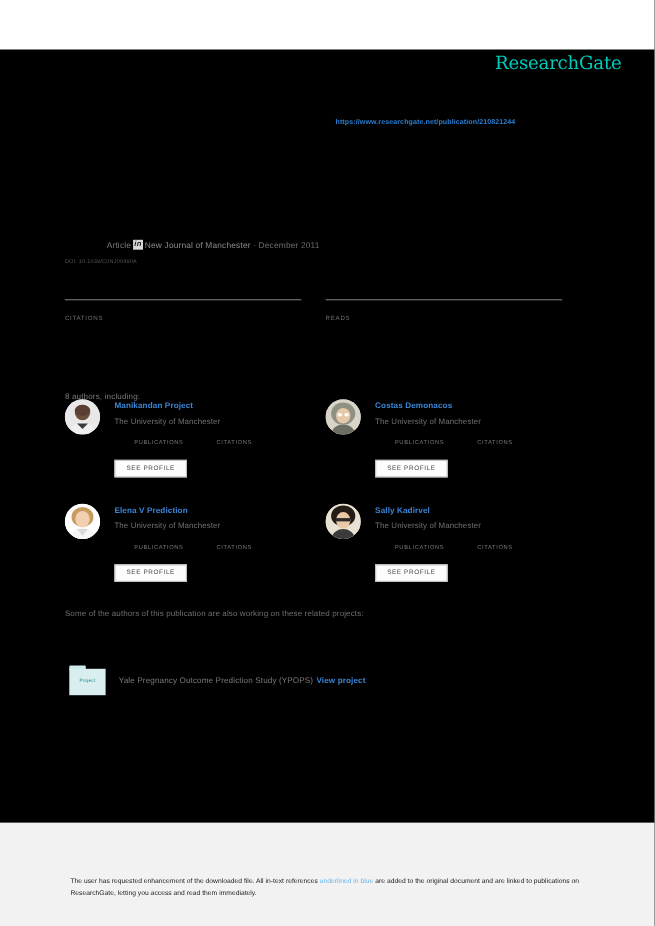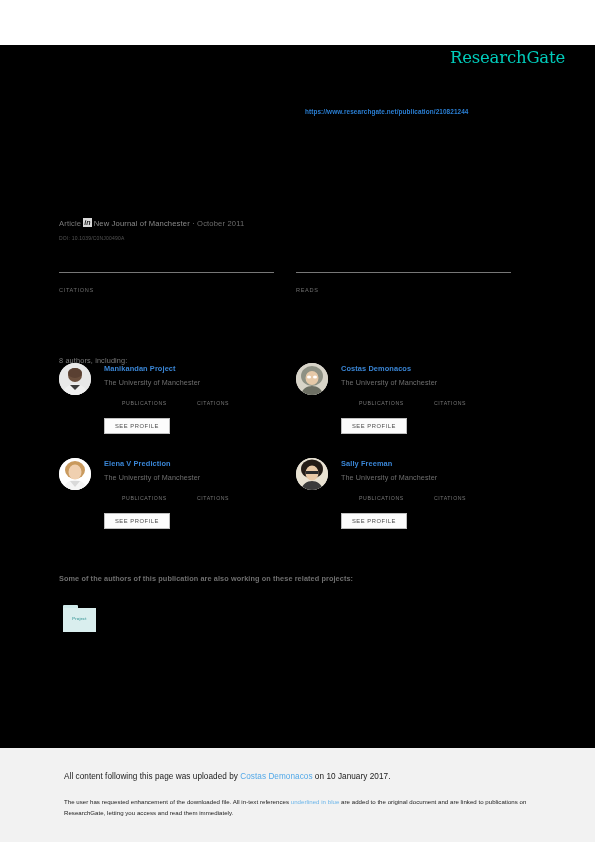--- a/index.html
+++ b/index.html
@@ -61,21 +61,21 @@
   
   .article-meta {
     position: absolute;
     top: 218px;
     left: 59px;
     font-size: 7.6px;
     color: #6d6d6d;
     white-space: nowrap;
     letter-spacing: 0.15px;
   }
-  .article-meta .kw { color: #7a7a7a; }
+  .article-meta .kw { color: #7a7a7a; margin-left: 38px; }
   .article-meta .in-badge {
     display: inline-block;
     background: #d9d9d9;
     color: #1a1a1a;
     font-style: italic;
     font-weight: bold;
     padding: 0 1.5px;
     margin: 0 1.5px;
     font-size: 7px;
     line-height: 9px;
@@ -200,24 +200,24 @@
     letter-spacing: 0.55px;
     display: flex;
     align-items: center;
     justify-content: center;
     box-sizing: border-box;
   }
 
   
   .projects-heading {
     position: absolute;
-    top: 574px;
+    top: 553px;
     left: 59px;
     font-size: 7.3px;
-    font-weight: bold;
+    font-weight: normal;
     color: #6f6f6f;
     letter-spacing: 0.1px;
   }
   .project-row {
     position: absolute;
     top: 605px;
     left: 63px;
     display: flex;
     align-items: center;
   }
@@ -298,21 +298,21 @@
 <div class="top-strip"></div>
 <div class="dark-panel"></div>
 
 <div class="brand">ResearchGate</div>
 
 <div class="url-line">https://www.researchgate.net/publication/210821244</div>
 
 <div class="article-meta">
   <span class="kw">Article</span><span class="in-badge">in</span><span class="journal">New Journal of Manchester</span>
   <span>·</span>
-  <span>October 2011</span>
+  <span>December 2011</span>
 </div>
 <div class="doi-line">DOI: 10.1039/C0NJ00490A</div>
 
 <div class="stat-block stat-left">
   <div class="stat-rule"></div>
   <div class="stat-num"></div>
   <div class="stat-label">CITATIONS</div>
 </div>
 
 <div class="stat-block stat-right">
@@ -409,21 +409,21 @@
   <div class="avatar">
     <svg width="32" height="32" viewBox="0 0 32 32">
       <rect width="32" height="32" fill="#e9e2d2"></rect>
       <ellipse cx="16" cy="11" rx="11" ry="9.5" fill="#241c16"></ellipse>
       <ellipse cx="16" cy="15" rx="6.5" ry="7.5" fill="#e9c9a6"></ellipse>
       <rect x="9.5" y="13" width="13" height="3" fill="#2b2b2b"></rect>
       <path d="M5 32c1.5-6 6-9 11-9s9.5 3 11 9z" fill="#3b3b3b"></path>
     </svg>
   </div>
   <div class="author-body">
-    <div class="author-name">Sally Freeman</div>
+    <div class="author-name">Sally Kadirvel</div>
     <div class="author-affil">The University of Manchester</div>
     <div class="author-stats">
       <div class="author-stat-col">
         <div class="author-stat-num"></div>
         <div class="author-stat-label">PUBLICATIONS</div>
       </div>
       <div class="author-stat-col">
         <div class="author-stat-num"></div>
         <div class="author-stat-label">CITATIONS</div>
       </div>
@@ -433,22 +433,22 @@
 </div>
 
 <div class="projects-heading">Some of the authors of this publication are also working on these related projects:</div>
 
 <div class="project-row">
   <div class="project-icon">
     <div class="folder-tab"></div>
     <div class="folder-body"></div>
     <div class="folder-label">Project</div>
   </div>
+  <div class="project-text">
+    <span>Yale Pregnancy Outcome Prediction Study (YPOPS)</span><span class="project-link">View project</span>
+  </div>
 </div>
 
 <div class="footer">
-  <div class="footer-main">
-    <span>All content following this page was uploaded by </span><span class="uploader">Costas Demonacos</span><span> on 10 January 2017.</span>
-  </div>
   <div class="footer-note">
     <span>The user has requested enhancement of the downloaded file. All in-text references </span><span class="hl">underlined in blue</span><span> are added to the original document and are linked to publications on ResearchGate, letting you access and read them immediately.</span>
   </div>
 </div>
 
 </body></html>

